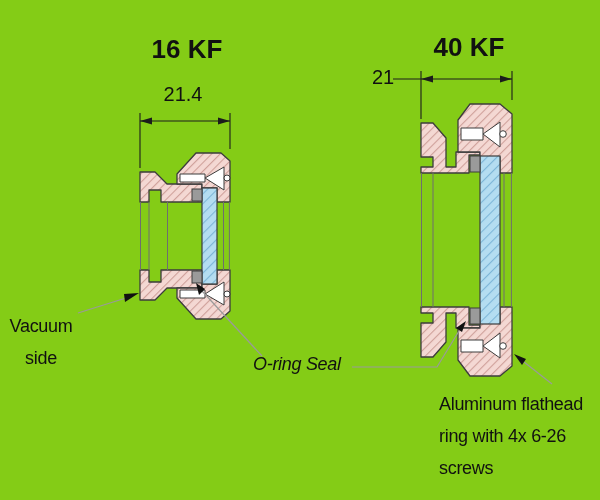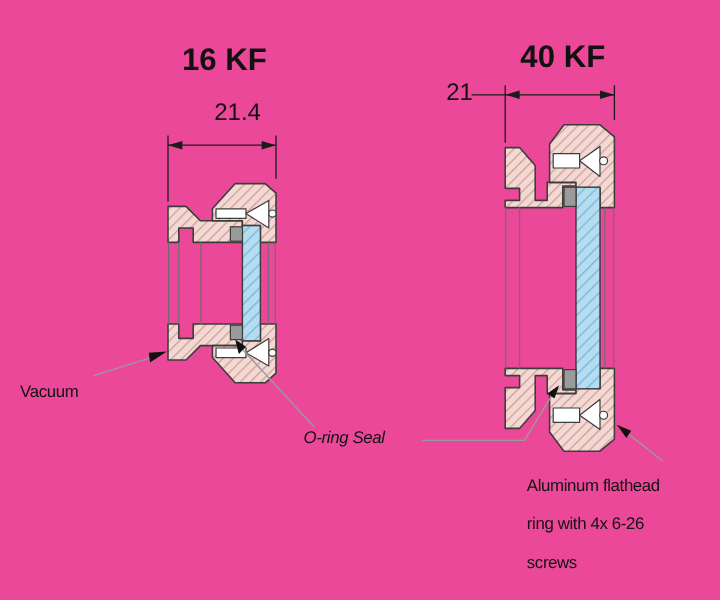--- a/index.html
+++ b/index.html
@@ -1,24 +1,24 @@
 <!DOCTYPE html>
 <html style="--aluminum: #f4d8d3; --aluminum-hatch: #cfa09a; --glass: #b4ddf1; --glass-hatch: #7db6d8; --oring: #9a9a9a; --outline: #3c3c3c; --leader: #9a9a9a;"><head>
 <meta charset="utf-8">
 <style>
   html,body{margin:0;padding:0;}
   #stage{
-    position:relative;width:600px;height:500px;background:#ec4899;overflow:hidden;
+    position:relative;width:600px;height:500px;background:#84cc16;overflow:hidden;
     font-family:"Liberation Sans", sans-serif;color:#111;
   }
   #stage svg{position:absolute;left:0;top:0;}
   .lbl{position:absolute;white-space:pre-line;}
   .title{font-size:26px;font-weight:bold;text-align:center;letter-spacing:0px;}
   .dimtext{font-size:20px;text-align:center;}
-  .note{font-size:14px;line-height:16px;letter-spacing:-0.3px;}
+  .note{font-size:18px;line-height:16px;letter-spacing:-0.3px;}
   .part{fill:url(#hatchPink);stroke:var(--outline);stroke-width:1.3;stroke-linejoin:round;}
   .glass{fill:url(#hatchBlue);stroke:var(--outline);stroke-width:1.2;}
   .oring{fill:var(--oring);stroke:var(--outline);stroke-width:1;}
   .whited{fill:#ffffff;stroke:var(--outline);stroke-width:1;stroke-linejoin:round;}
   .screw{fill:#ffffff;stroke:var(--outline);stroke-width:1;}
   .sil{stroke:#6e6e6e;stroke-width:1;}
   .dim{stroke:#1c1c1c;stroke-width:1.1;}
   .dimarrow{fill:#1c1c1c;}
   .leader{stroke:var(--leader);stroke-width:1.2;fill:none;}
   .larrow{fill:#111111;}
@@ -119,27 +119,28 @@
       <polyline class="leader" points="352,367 437,367 459,331"></polyline>
       <polygon class="larrow" points="466,321 462,332 456,328"></polygon>
     </g>
     <g>
       <line class="leader" x1="552" y1="384" x2="524" y2="362"></line>
       <polygon class="larrow" points="514,354 526,359 522,365"></polygon>
     </g>
   </svg>
 
   <div class="lbl title" style="left:107px;top:34px;width:160px;">16 KF</div>
-  <div class="lbl dimtext" style="left:118px;top:83px;width:160px;text-align:center;">21.4</div>
+  <div class="lbl dimtext" style="left:103px;top:83px;width:160px;text-align:center;">21.4</div>
 
   <div class="lbl title" style="left:389px;top:32px;width:160px;text-align:center;">40 KF</div>
   <div class="lbl dimtext" style="left:351px;top:66px;width:64px;">21</div>
 
   <div class="lbl note" style="left:2px;top:302px;width:78px;text-align:center;">
     <div>Vacuum</div>
+    <div>side</div>
   </div>
 
   <div class="lbl note" style="left:253px;top:356px;white-space:nowrap;font-style:italic;">O-ring Seal</div>
 
   <div class="lbl note" style="left:439px;top:380px;width:155px;">
     <div>Aluminum flathead</div>
     <div>ring with 4x 6-26</div>
     <div>screws</div>
   </div>
 

